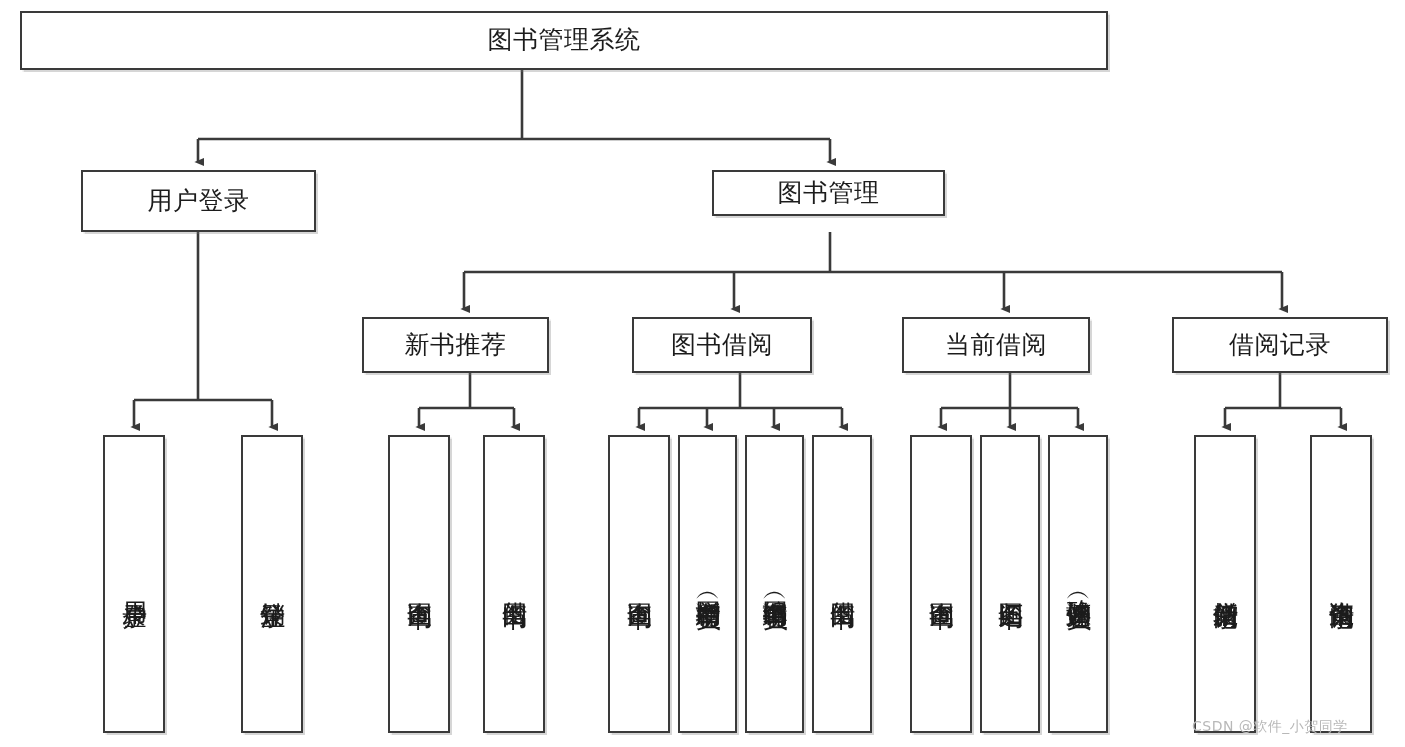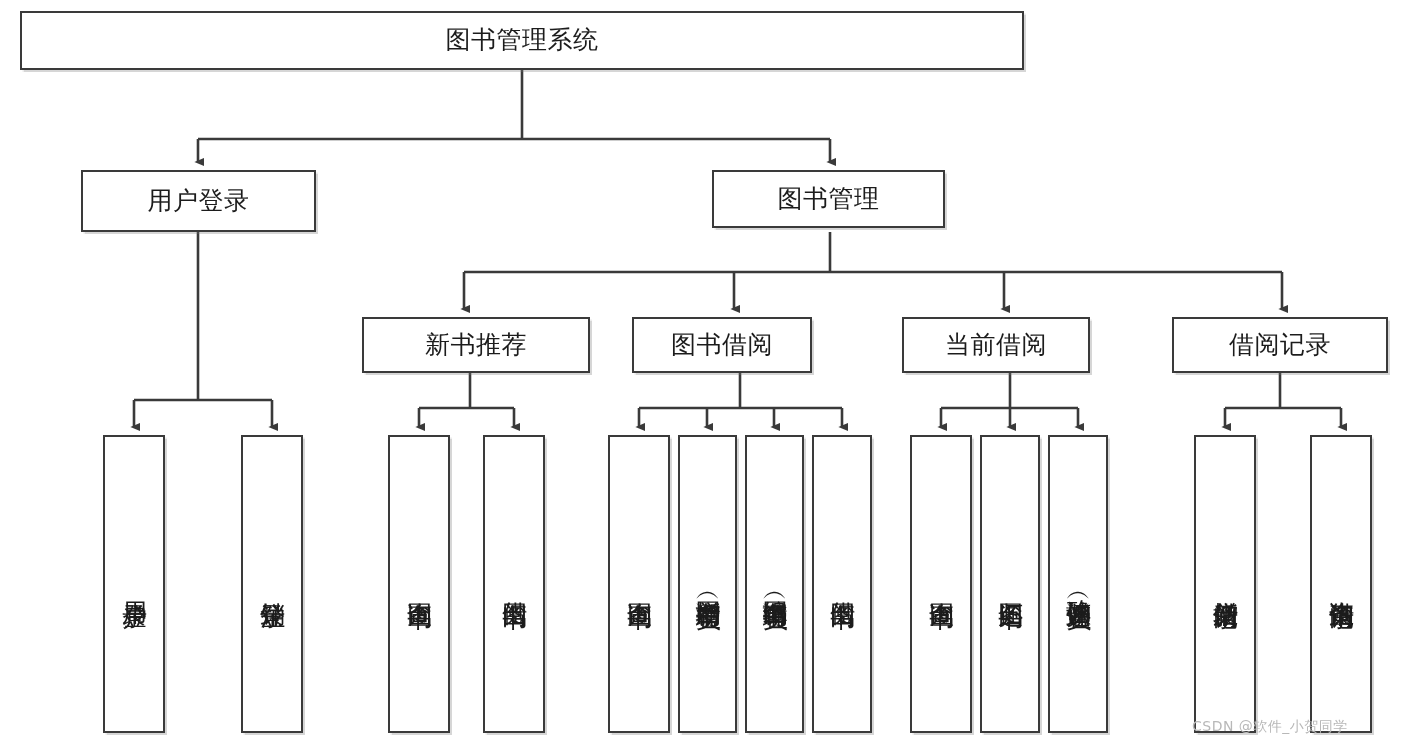--- a/index.html
+++ b/index.html
@@ -112,32 +112,32 @@
       <path d="M1010,408 L1010,427" marker-end="url(#arrow)"></path>
       <path d="M1078,408 L1078,427" marker-end="url(#arrow)"></path>
 
       <path d="M1280,373 L1280,408"></path>
       <path d="M1225,408 L1341,408"></path>
       <path d="M1225,408 L1225,427" marker-end="url(#arrow)"></path>
       <path d="M1341,408 L1341,427" marker-end="url(#arrow)"></path>
     </g>
   </svg>
 
-  <div class="node" style="left: 20px; top: 11px; width: 1004px; height: 59px;">
+  <div class="node" style="left: 20px; top: 11px; width: 1088px; height: 59px;">
     <span class="label">图书管理系统</span>
   </div>
 
   <div class="node" style="left: 81px; top: 170px; width: 235px; height: 62px;">
     <span class="label">用户登录</span>
   </div>
-  <div class="node" style="left: 712px; top: 170px; width: 233px; height: 58px;">
+  <div class="node" style="left: 712px; top: 170px; width: 233px; height: 46px;">
     <span class="label">图书管理</span>
   </div>
 
-  <div class="node" style="left: 362px; top: 317px; width: 228px; height: 56px;">
+  <div class="node" style="left: 362px; top: 317px; width: 187px; height: 56px;">
     <span class="label">新书推荐</span>
   </div>
   <div class="node" style="left: 632px; top: 317px; width: 180px; height: 56px;">
     <span class="label">图书借阅</span>
   </div>
   <div class="node" style="left: 902px; top: 317px; width: 188px; height: 56px;">
     <span class="label">当前借阅</span>
   </div>
   <div class="node" style="left: 1172px; top: 317px; width: 216px; height: 56px;">
     <span class="label">借阅记录</span>

